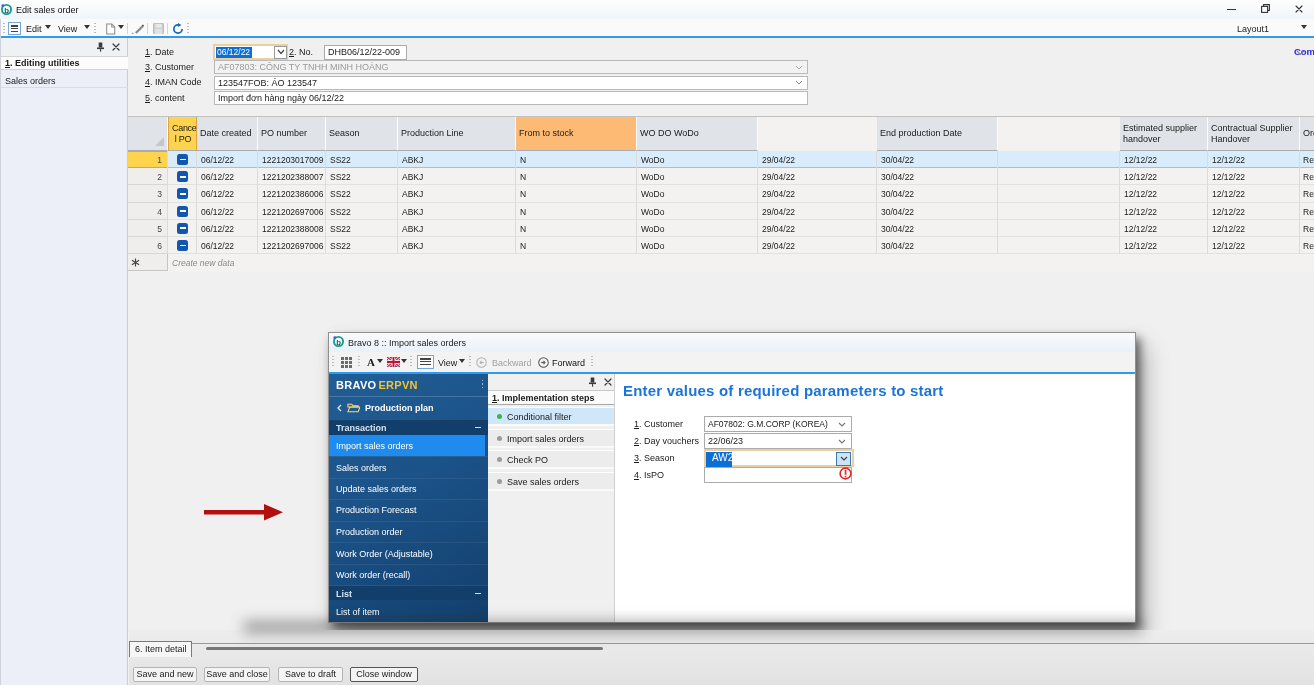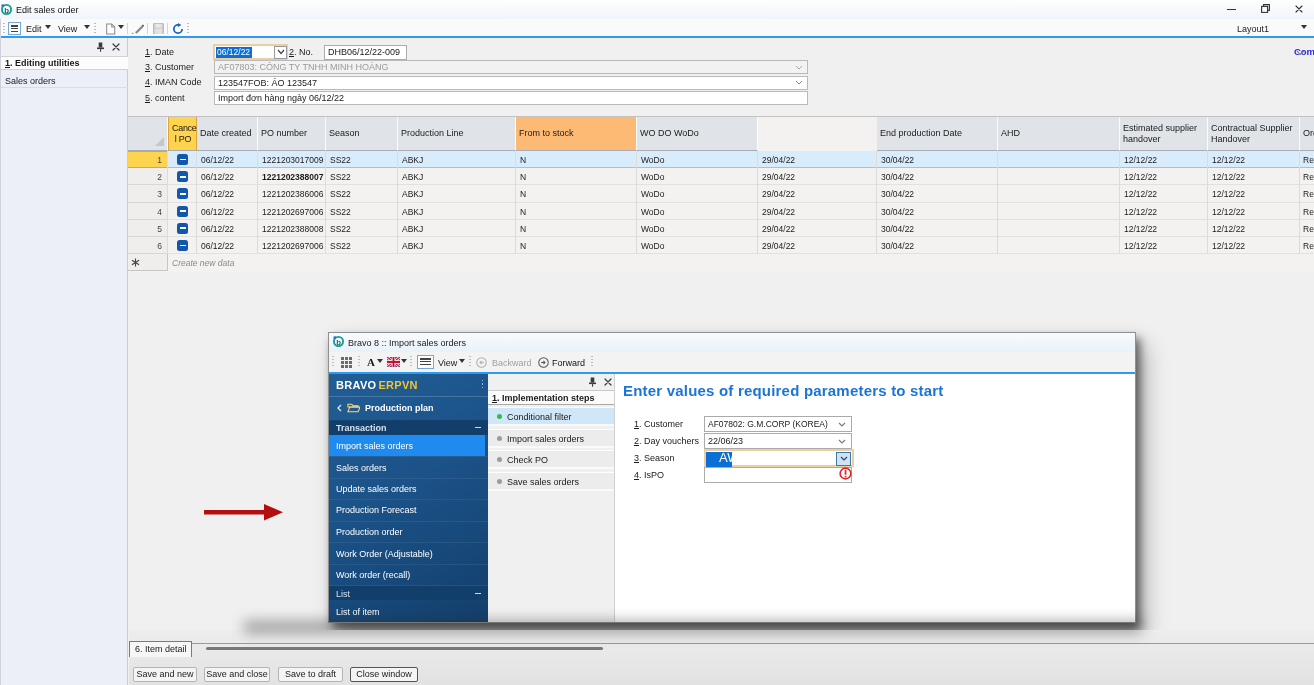--- a/index.html
+++ b/index.html
@@ -124,23 +124,20 @@
       <div style="padding:0 0 0 3px;width:114px;line-height:10.5px;color:#1a1a1a;white-space:nowrap;">Production Line</div>
     </div>
     <div class="abs" style="left:388px;top:0;width:121px;height:34px;background:#fdba74;border-right:1.5px solid #fbfcfd;display:flex;align-items:center;border-bottom:1px solid #a8adb5;">
       <div style="padding:0 0 0 3px;width:117px;line-height:10.5px;color:#1a1a1a;white-space:nowrap;">From to stock</div>
     </div>
     <div class="abs" style="left:509px;top:0;width:121px;height:34px;background:#e0e3e8;border-right:1.5px solid #fbfcfd;display:flex;align-items:center;border-bottom:1px solid #a8adb5;">
       <div style="padding:0 0 0 3px;width:117px;line-height:10.5px;color:#1a1a1a;white-space:nowrap;">WO DO WoDo</div>
     </div>
     <div class="abs" style="left:749px;top:0;width:121px;height:34px;background:#e0e3e8;border-right:1.5px solid #fbfcfd;display:flex;align-items:center;border-bottom:1px solid #a8adb5;">
       <div style="padding:0 0 0 3px;width:117px;line-height:10.5px;color:#1a1a1a;white-space:nowrap;">End production Date</div>
-    </div>
-    <div class="abs" style="left:870px;top:0;width:122px;height:34px;background:#e0e3e8;border-right:1.5px solid #fbfcfd;display:flex;align-items:center;border-bottom:1px solid #a8adb5;">
-      <div style="padding:0 0 0 3px;width:118px;line-height:10.5px;color:#1a1a1a;white-space:nowrap;">AHD</div>
     </div>
     <div class="abs" style="left:992px;top:0;width:88px;height:34px;background:#e0e3e8;border-right:1.5px solid #fbfcfd;display:flex;align-items:center;border-bottom:1px solid #a8adb5;">
       <div style="padding:0 0 0 3px;width:84px;line-height:10.5px;color:#1a1a1a;">Estimated supplier handover</div>
     </div>
     <div class="abs" style="left:1080px;top:0;width:92px;height:34px;background:#e0e3e8;border-right:1.5px solid #fbfcfd;display:flex;align-items:center;border-bottom:1px solid #a8adb5;">
       <div style="padding:0 0 0 3px;width:88px;line-height:10.5px;color:#1a1a1a;">Contractual Supplier Handover</div>
     </div>
     <div class="abs" style="left:1172px;top:0;width:60px;height:34px;background:#e0e3e8;border-right:1.5px solid #fbfcfd;display:flex;align-items:center;border-bottom:1px solid #a8adb5;">
       <div style="padding:0 0 0 3px;width:56px;line-height:10.5px;color:#1a1a1a;white-space:nowrap;">Orde</div>
     </div>
@@ -161,21 +158,21 @@
     <div class="abs" style="left:874px;top:38.0px;width:117px;height:11px;overflow:hidden;white-space:nowrap;font-size:8.5px;"></div>
     <div class="abs" style="left:996px;top:38.0px;width:83px;height:11px;overflow:hidden;white-space:nowrap;font-size:8.5px;">12/12/22</div>
     <div class="abs" style="left:1084px;top:38.0px;width:87px;height:11px;overflow:hidden;white-space:nowrap;font-size:8.5px;">12/12/22</div>
     <div class="abs" style="left:1175px;top:38.0px;width:55px;height:11px;overflow:hidden;white-space:nowrap;font-size:8.5px;">Rep</div>
     <div class="abs" style="left:0;top:51.2px;width:1186px;height:17.2px;background:#f3f2f0;border-bottom:1px solid #e2e1df;"></div>
     <div class="abs" style="left:0;top:51.2px;width:40px;height:17.2px;background:#efeeec;border-right:1px solid #c6c5c3;border-bottom:1px solid #d8d7d5;"></div>
     <div class="abs" style="left:0;top:55.2px;width:34px;text-align:right;color:#444;font-size:8.5px;">2</div>
     <div class="abs" style="left:49.0px;top:54.2px;width:11px;height:11px;background:#1257ae;border-radius:2.5px;"></div>
     <div class="abs" style="left:51.5px;top:58.8px;width:6px;height:1.8px;background:#fff;"></div>
     <div class="abs" style="left:73px;top:55.2px;width:56px;height:11px;overflow:hidden;white-space:nowrap;font-size:8.5px;">06/12/22</div>
-    <div class="abs" style="left:134px;top:55.2px;width:63px;height:11px;overflow:hidden;white-space:nowrap;font-size:8.5px;font-weight:bold;">1221202388007</div>
+    <div class="abs" style="left:134px;top:55.2px;width:63px;height:11px;overflow:hidden;white-space:nowrap;font-size:8.5px;">1221202388007</div>
     <div class="abs" style="left:202px;top:55.2px;width:67px;height:11px;overflow:hidden;white-space:nowrap;font-size:8.5px;">SS22</div>
     <div class="abs" style="left:274px;top:55.2px;width:113px;height:11px;overflow:hidden;white-space:nowrap;font-size:8.5px;">ABKJ</div>
     <div class="abs" style="left:392px;top:55.2px;width:116px;height:11px;overflow:hidden;white-space:nowrap;font-size:8.5px;">N</div>
     <div class="abs" style="left:513px;top:55.2px;width:116px;height:11px;overflow:hidden;white-space:nowrap;font-size:8.5px;">WoDo</div>
     <div class="abs" style="left:634px;top:55.2px;width:114px;height:11px;overflow:hidden;white-space:nowrap;font-size:8.5px;">29/04/22</div>
     <div class="abs" style="left:753px;top:55.2px;width:116px;height:11px;overflow:hidden;white-space:nowrap;font-size:8.5px;">30/04/22</div>
     <div class="abs" style="left:874px;top:55.2px;width:117px;height:11px;overflow:hidden;white-space:nowrap;font-size:8.5px;"></div>
     <div class="abs" style="left:996px;top:55.2px;width:83px;height:11px;overflow:hidden;white-space:nowrap;font-size:8.5px;">12/12/22</div>
     <div class="abs" style="left:1084px;top:55.2px;width:87px;height:11px;overflow:hidden;white-space:nowrap;font-size:8.5px;">12/12/22</div>
     <div class="abs" style="left:1175px;top:55.2px;width:55px;height:11px;overflow:hidden;white-space:nowrap;font-size:8.5px;">Rep</div>
@@ -351,21 +348,21 @@
     <div class="abs" style="left:0;top:125.0px;width:100%;height:1px;background:rgba(255,255,255,0.07);"></div>
     <div class="abs" style="left:7px;top:131px;color:#fff;">Production Forecast</div>
     <div class="abs" style="left:0;top:146.5px;width:100%;height:1px;background:rgba(255,255,255,0.07);"></div>
     <div class="abs" style="left:7px;top:153.0px;color:#fff;">Production order</div>
     <div class="abs" style="left:0;top:168.0px;width:100%;height:1px;background:rgba(255,255,255,0.07);"></div>
     <div class="abs" style="left:7px;top:174.5px;color:#fff;">Work Order (Adjustable)</div>
     <div class="abs" style="left:0;top:189.5px;width:100%;height:1px;background:rgba(255,255,255,0.07);"></div>
     <div class="abs" style="left:7px;top:196.0px;color:#fff;">Work order (recall)</div>
     <div class="abs" style="left:0;top:211.0px;width:100%;height:1px;background:rgba(255,255,255,0.07);"></div>
     <div class="abs" style="left:0;top:211.5px;width:100%;height:14px;background:#113e6b;"></div>
-    <div class="abs" style="left:7px;top:214.5px;color:#d5e3f0;font-weight:normal;">List</div>
+    <div class="abs" style="left:7px;top:214.5px;color:#d5e3f0;font-weight:bold;">List</div>
     <div class="abs" style="right:7px;top:218.5px;width:6px;height:1.2px;background:#cfe0ef;"></div>
     <div class="abs" style="left:7px;top:232.5px;color:#fff;">List of item</div>
   </div>
 <div class="abs" style="left:488px;top:374px;width:127px;height:248px;background:#f0f0f0;border-right:1px solid #d0d0d0;overflow:hidden;">
     <svg class="abs" style="right:17px;top:3px" width="9" height="10" viewBox="0 0 9 10">
  <rect x="2.7" y="0.5" width="3.6" height="5" fill="#3a3a3a"></rect>
  <rect x="1" y="5.5" width="7" height="1.6" fill="#3a3a3a"></rect>
  <rect x="4" y="7.1" width="1.1" height="2.6" fill="#3a3a3a"></rect>
     </svg>
     <svg class="abs" style="left:116px;top:4px" width="8" height="8" viewBox="0 0 8 8">
@@ -392,21 +389,21 @@
 <svg class="abs" style="left:838px;top:421.5px" width="8" height="6" viewBox="0 0 8 6">
     <path d="M1 1 L4 4 L7 1" fill="none" stroke="#777" stroke-width="1.1"></path>
   </svg>
 <div class="abs" style="left:634px;top:436px;width:80px;white-space:nowrap;"><span class="u">2</span>. Day vouchers</div>
 <div class="abs" style="left:704px;top:433px;width:148px;height:16px;border:1px solid #ababab;background:#fff;line-height:14px;padding-left:3px;">22/06/23</div>
 <svg class="abs" style="left:838px;top:438.5px" width="8" height="6" viewBox="0 0 8 6">
     <path d="M1 1 L4 4 L7 1" fill="none" stroke="#777" stroke-width="1.1"></path>
   </svg>
 <div class="abs" style="left:634px;top:453px;width:80px;white-space:nowrap;"><span class="u">3</span>. Season</div>
 <div class="abs" style="left:704px;top:449px;width:150px;height:18px;border:2px solid #e9cfa2;background:#fff;"></div>
-<div class="abs" style="left:706px;top:452px;width:26px;height:24px;background:#0b6fd6;color:#fff;line-height:12px;padding-left:13px;font-size:13px;">AW22</div>
+<div class="abs" style="left:706px;top:452px;width:26px;height:24px;background:#0b6fd6;color:#fff;line-height:12px;padding-left:6px;font-size:10px;">AW22</div>
 <div class="abs" style="left:836px;top:451.5px;width:15px;height:14px;background:#cfe3f6;border:1.3px solid #3e79ab;"></div>
 <svg class="abs" style="left:839.5px;top:455.5px" width="8" height="6" viewBox="0 0 8 6">
     <path d="M1 1 L4 4 L7 1" fill="none" stroke="#345" stroke-width="1.2"></path>
   </svg>
 <div class="abs" style="left:634px;top:470px;width:80px;white-space:nowrap;"><span class="u">4</span>. IsPO</div>
 <div class="abs" style="left:704px;top:467px;width:148px;height:16px;border:1px solid #ababab;background:#fff;"></div>
 <svg class="abs" style="left:839px;top:467px" width="13" height="13" viewBox="0 0 14 14">
 <circle cx="7" cy="7" r="5.8" fill="#fff" stroke="#dd2424" stroke-width="1.7"></circle>
 <rect x="6.1" y="3.2" width="1.9" height="5.2" fill="#e03030"></rect>
 <rect x="6.1" y="9.4" width="1.9" height="1.8" fill="#e03030"></rect>

